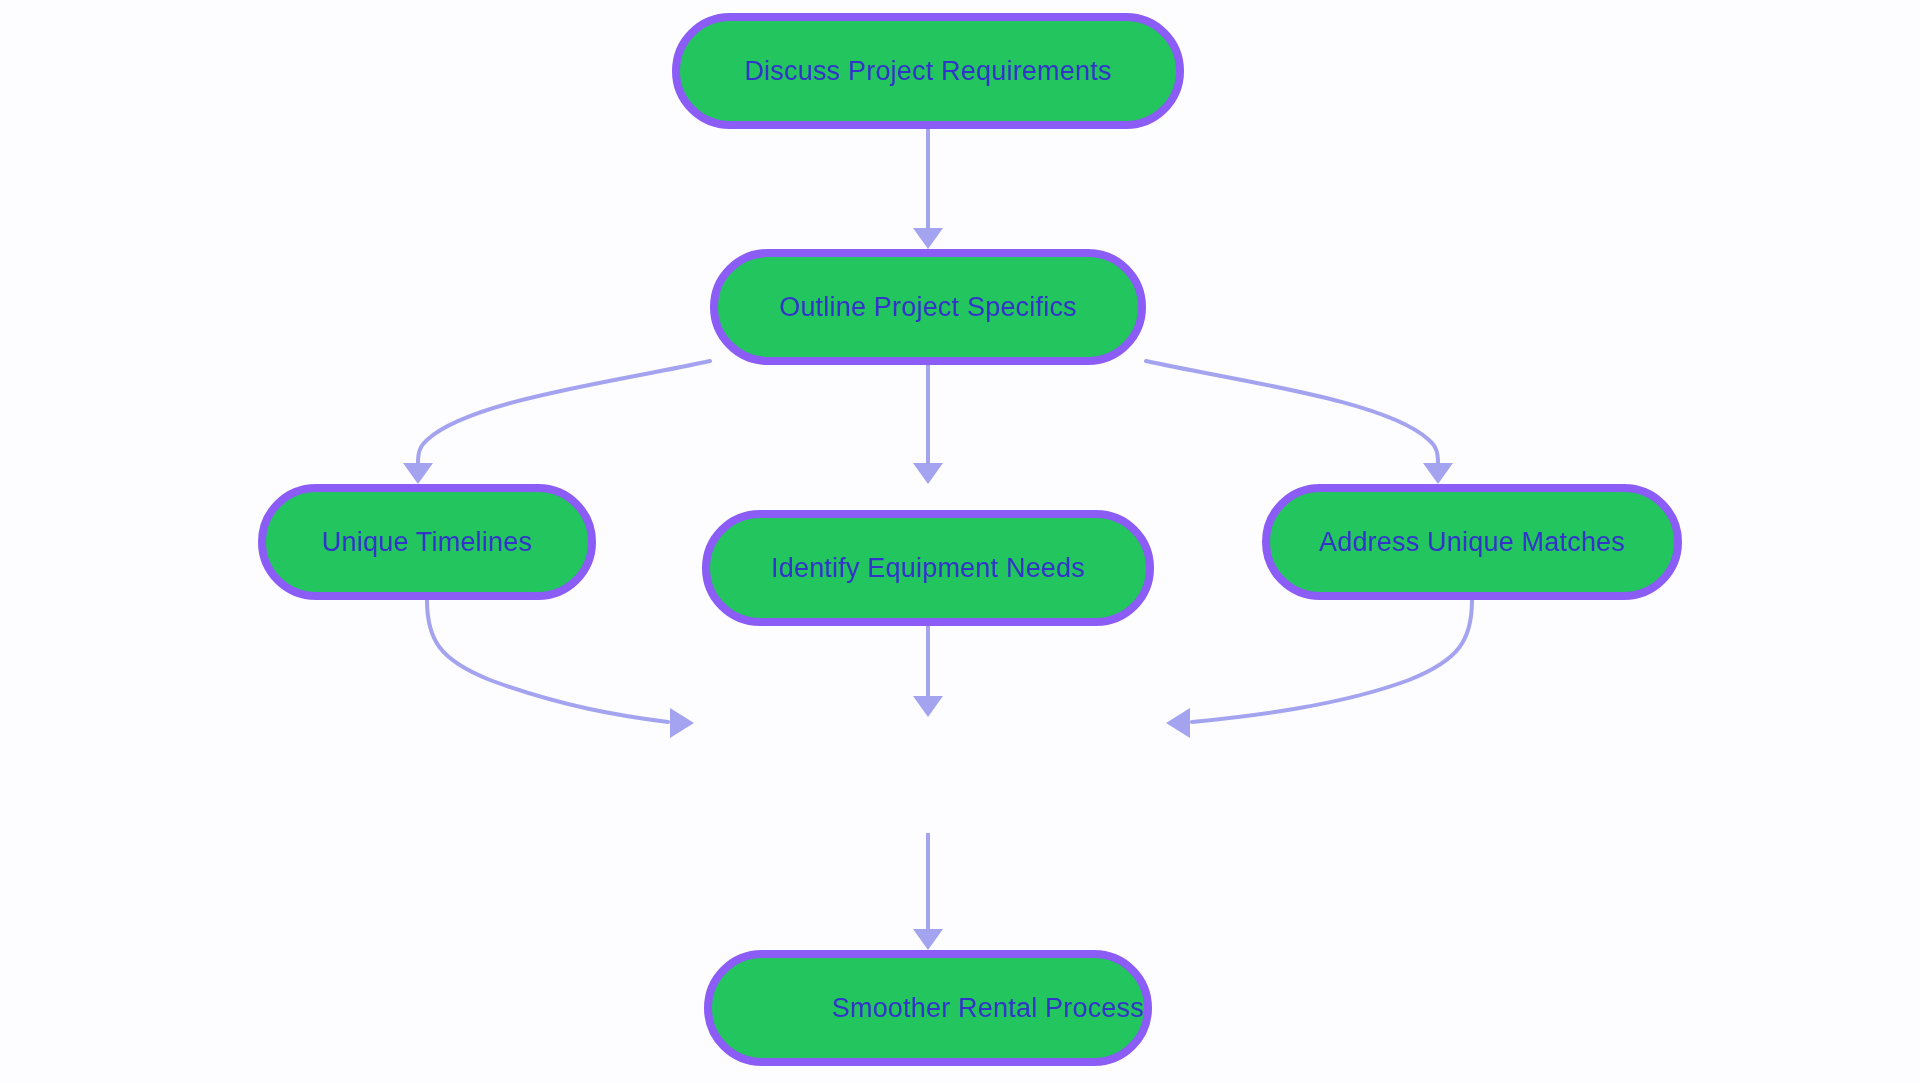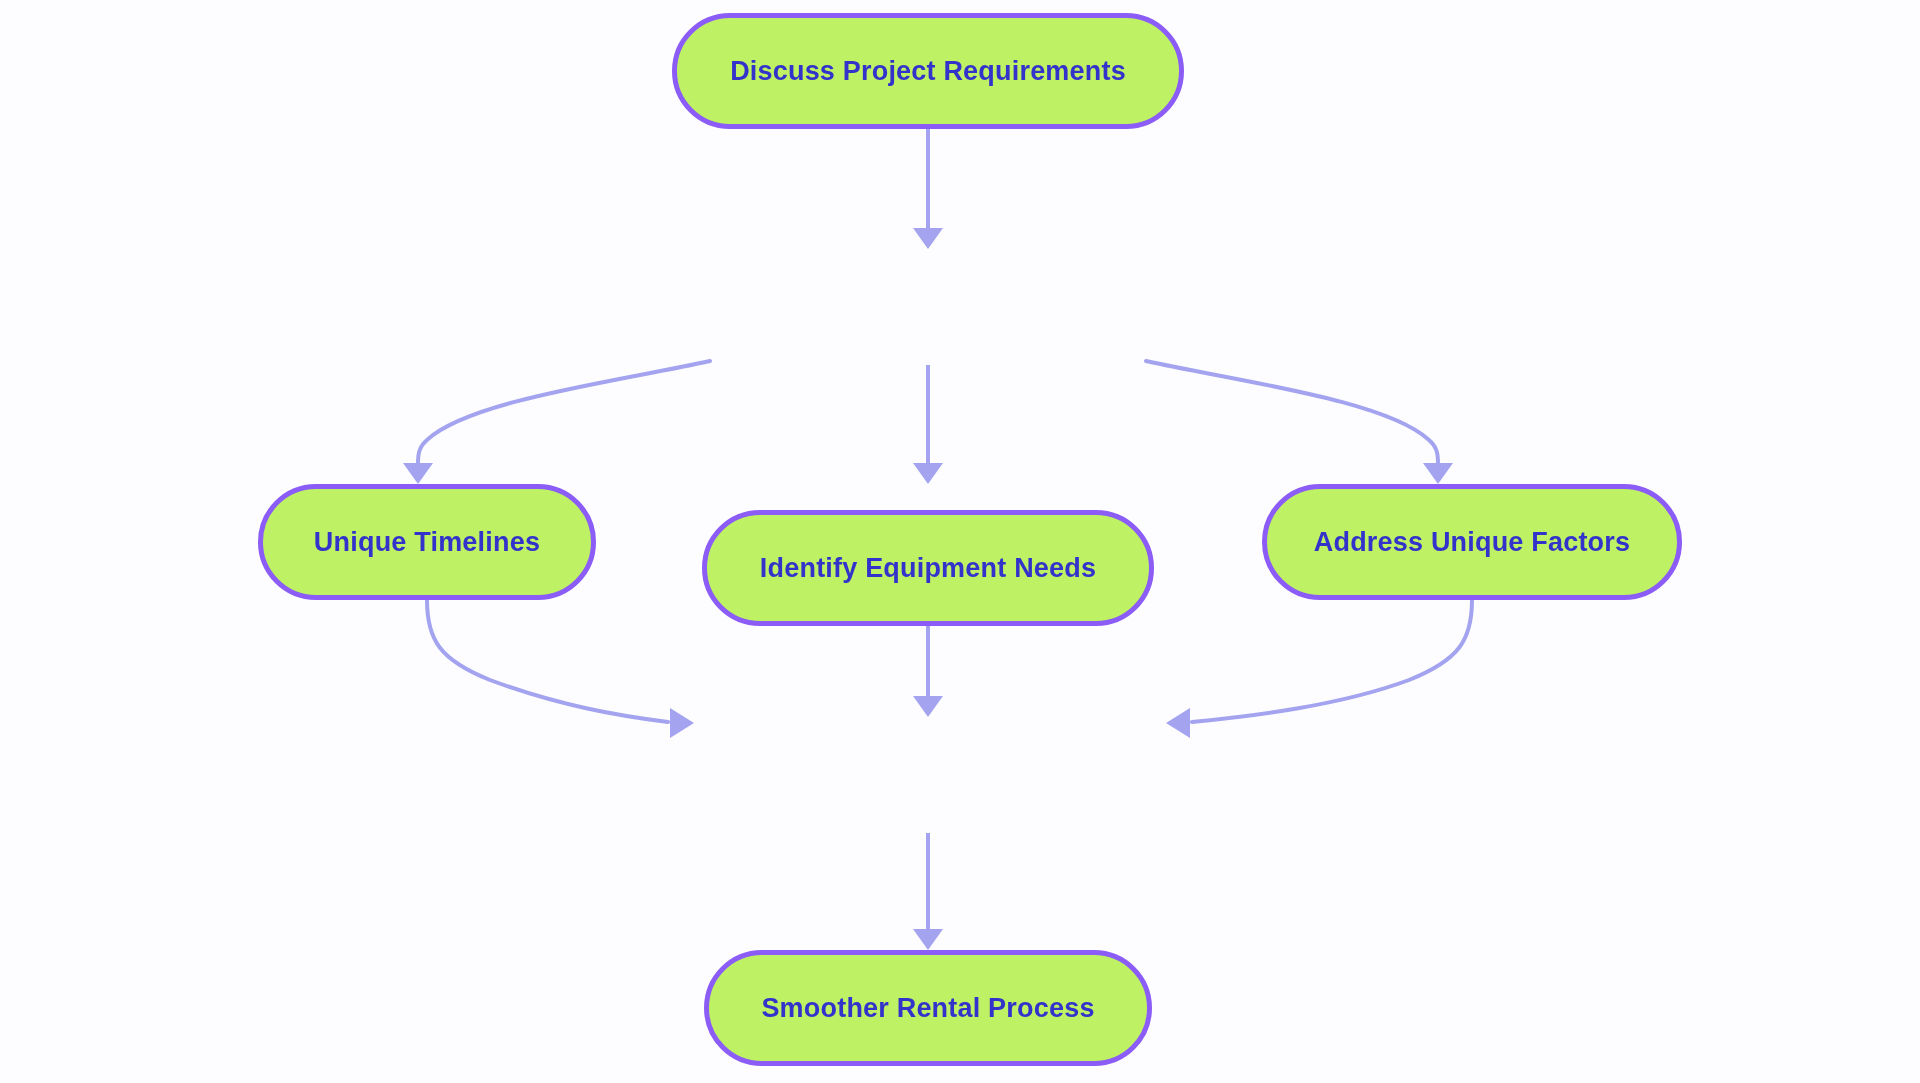--- a/index.html
+++ b/index.html
@@ -23,26 +23,26 @@
     width: 1920px;
     height: 1083px;
     pointer-events: none;
   }
   .node {
     position: absolute;
     box-sizing: border-box;
     display: flex;
     align-items: center;
     justify-content: center;
-    background: #bef264;
-    border: 5px solid #8b5cf6;
+    background: #22c55e;
+    border: 8px solid #8b5cf6;
     border-radius: 999px;
     color: #3333cc;
     font-size: 27px;
-    font-weight: 700;
+    font-weight: 400;
     letter-spacing: 0.2px;
     white-space: nowrap;
     line-height: 1;
   }
   .node-label {
     color: #3333cc;
     font-size: 27px;
     white-space: nowrap;
   }
 </style>
@@ -91,31 +91,34 @@
     <g>
       <path d="M 928 833 L 928 929" fill="none" stroke="#a3a3f0" stroke-width="4" stroke-linecap="butt"></path>
       <path d="M 913 929 L 943 929 L 928 950 Z" fill="#a3a3f0"></path>
     </g>
   </svg>
 
   <div class="node" style="left:672px; top:13px; width:512px; height:116px;">
     <span class="node-label">Discuss Project Requirements</span>
   </div>
 
+  <div class="node" style="left:710px; top:249px; width:436px; height:116px;">
+    <span class="node-label">Outline Project Specifics</span>
+  </div>
 
   <div class="node" style="left:258px; top:484px; width:338px; height:116px;">
     <span class="node-label">Unique Timelines</span>
   </div>
 
   <div class="node" style="left:702px; top:510px; width:452px; height:116px;">
     <span class="node-label">Identify Equipment Needs</span>
   </div>
 
   <div class="node" style="left:1262px; top:484px; width:420px; height:116px;">
-    <span class="node-label">Address Unique Factors</span>
+    <span class="node-label">Address Unique Matches</span>
   </div>
 
 
-  <div class="node" style="left:704px; top:950px; width:448px; height:116px;">
+  <div class="node" style="left:704px; top:950px; width:448px; height:116px;justify-content:flex-end;">
     <span class="node-label">Smoother Rental Process</span>
   </div>
 
 </div>
 
 </body></html>

